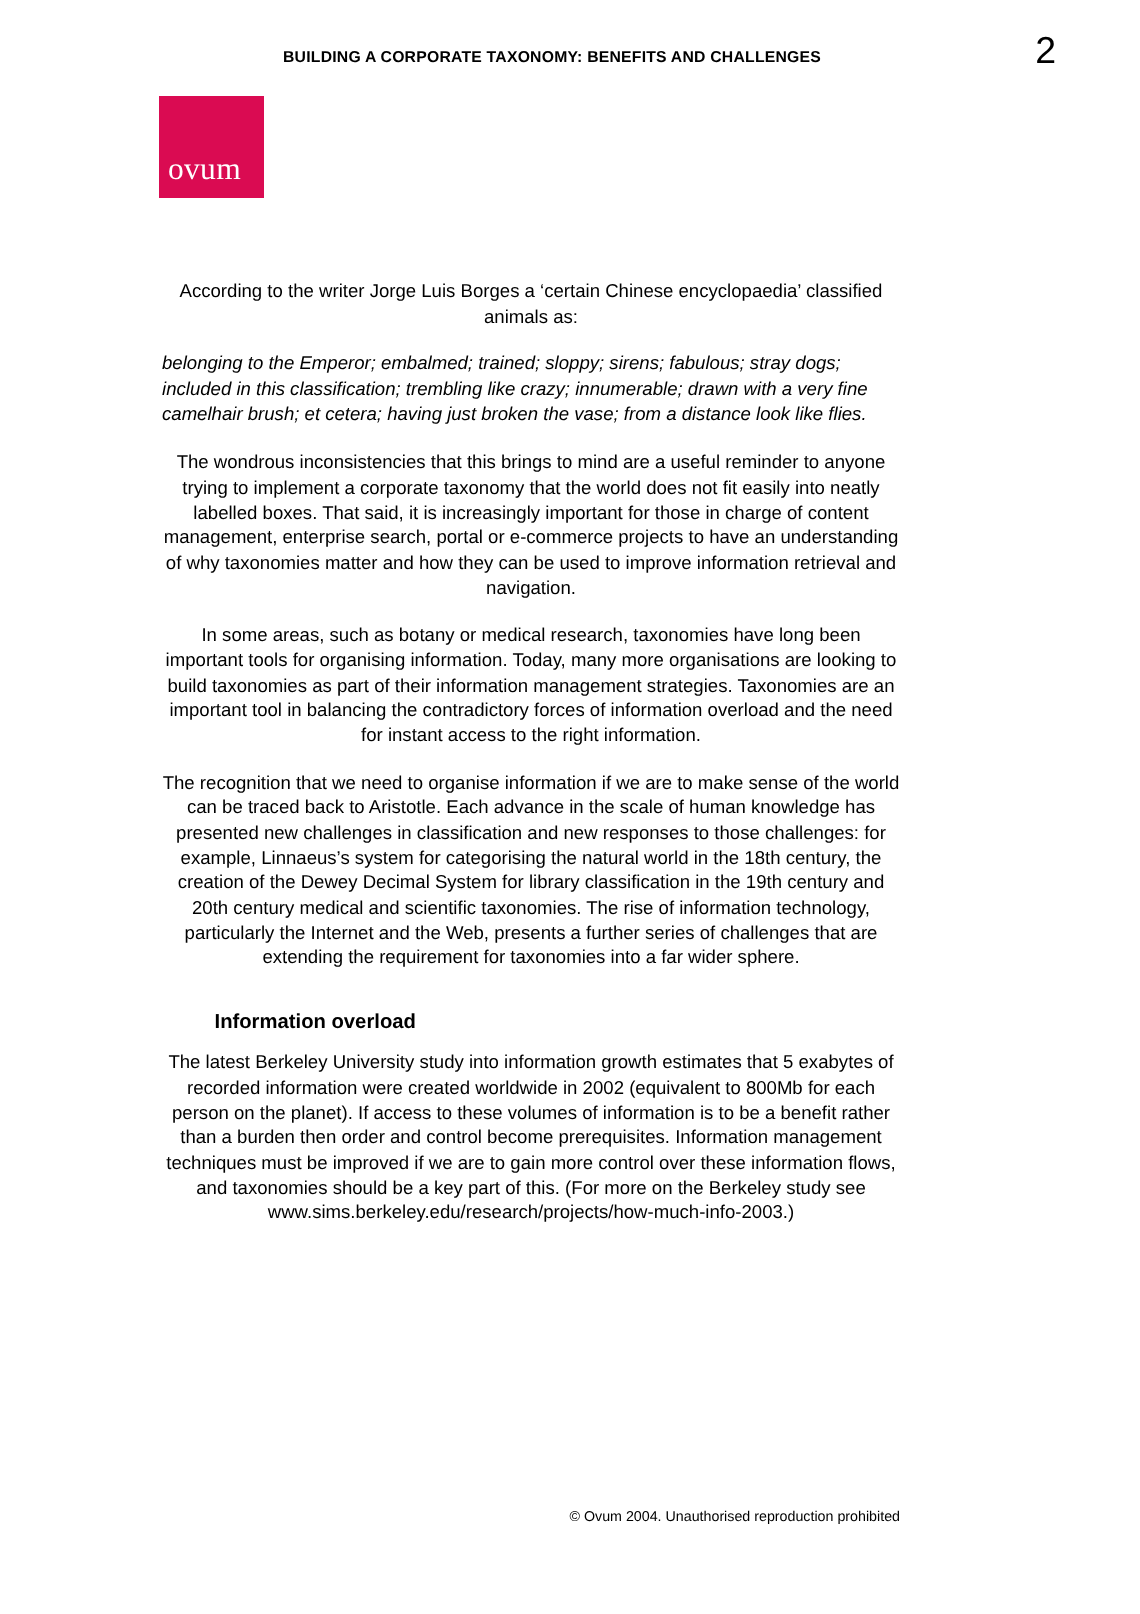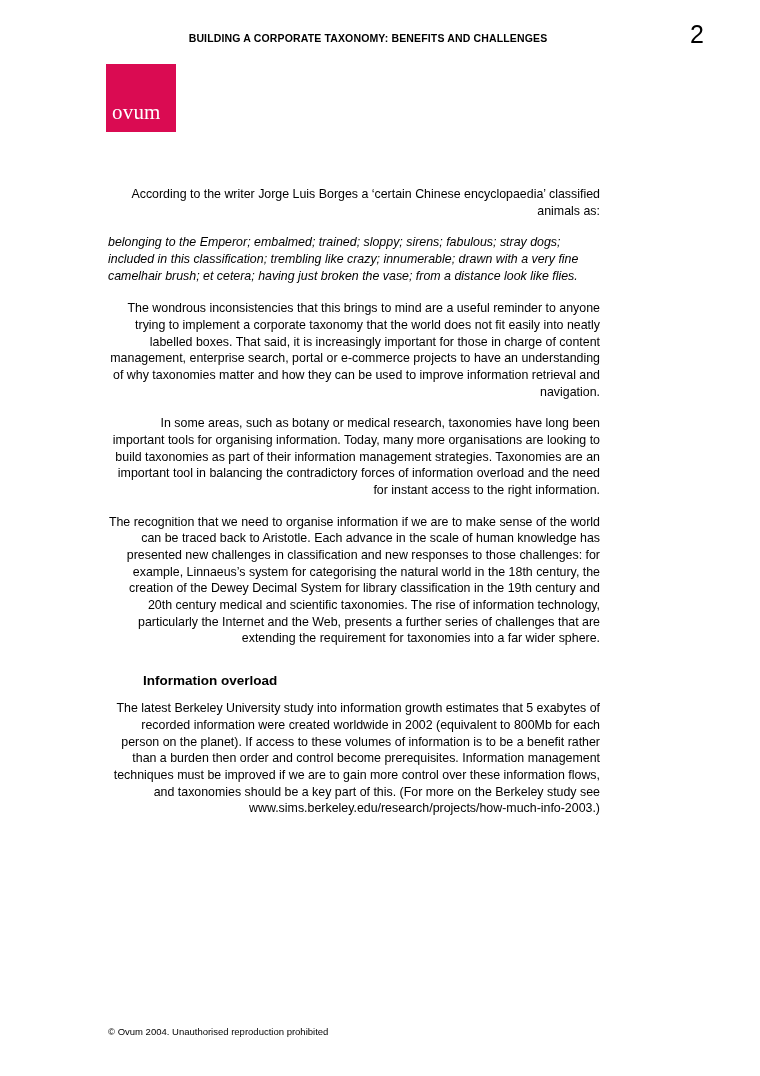--- a/index.html
+++ b/index.html
@@ -100,42 +100,42 @@
     font-weight: bold;
     line-height: 1.2;
     color: #000000;
     padding-left: 35px;
   }
   p.body-text {
     margin: 0 0 15px 0;
     font-size: 12.4px;
     line-height: 1.345;
     color: #000000;
-    text-align: right;
+    text-align: center;
   }
   p.quote-text {
     margin: 0 0 16px 0;
     font-size: 12.4px;
     line-height: 1.345;
     font-style: italic;
     color: #000000;
   }
   p.body-text:last-child,
   p.quote-text:last-child { margin-bottom: 0; }
 
   
   .page-footer {
     position: absolute;
     left: 108px;
     top: 1006px;
     width: 492px;
+    text-align: right;
     font-size: 9.5px;
     line-height: 1.3;
     color: #000000;
-    margin-top: 20px;
   }
 </style>
 </head>
 <body>
 
 <div class="page">
 
   <div class="running-header">
     <div class="running-header-title">BUILDING A CORPORATE TAXONOMY: BENEFITS AND CHALLENGES</div>
     <div class="page-number">2</div>

